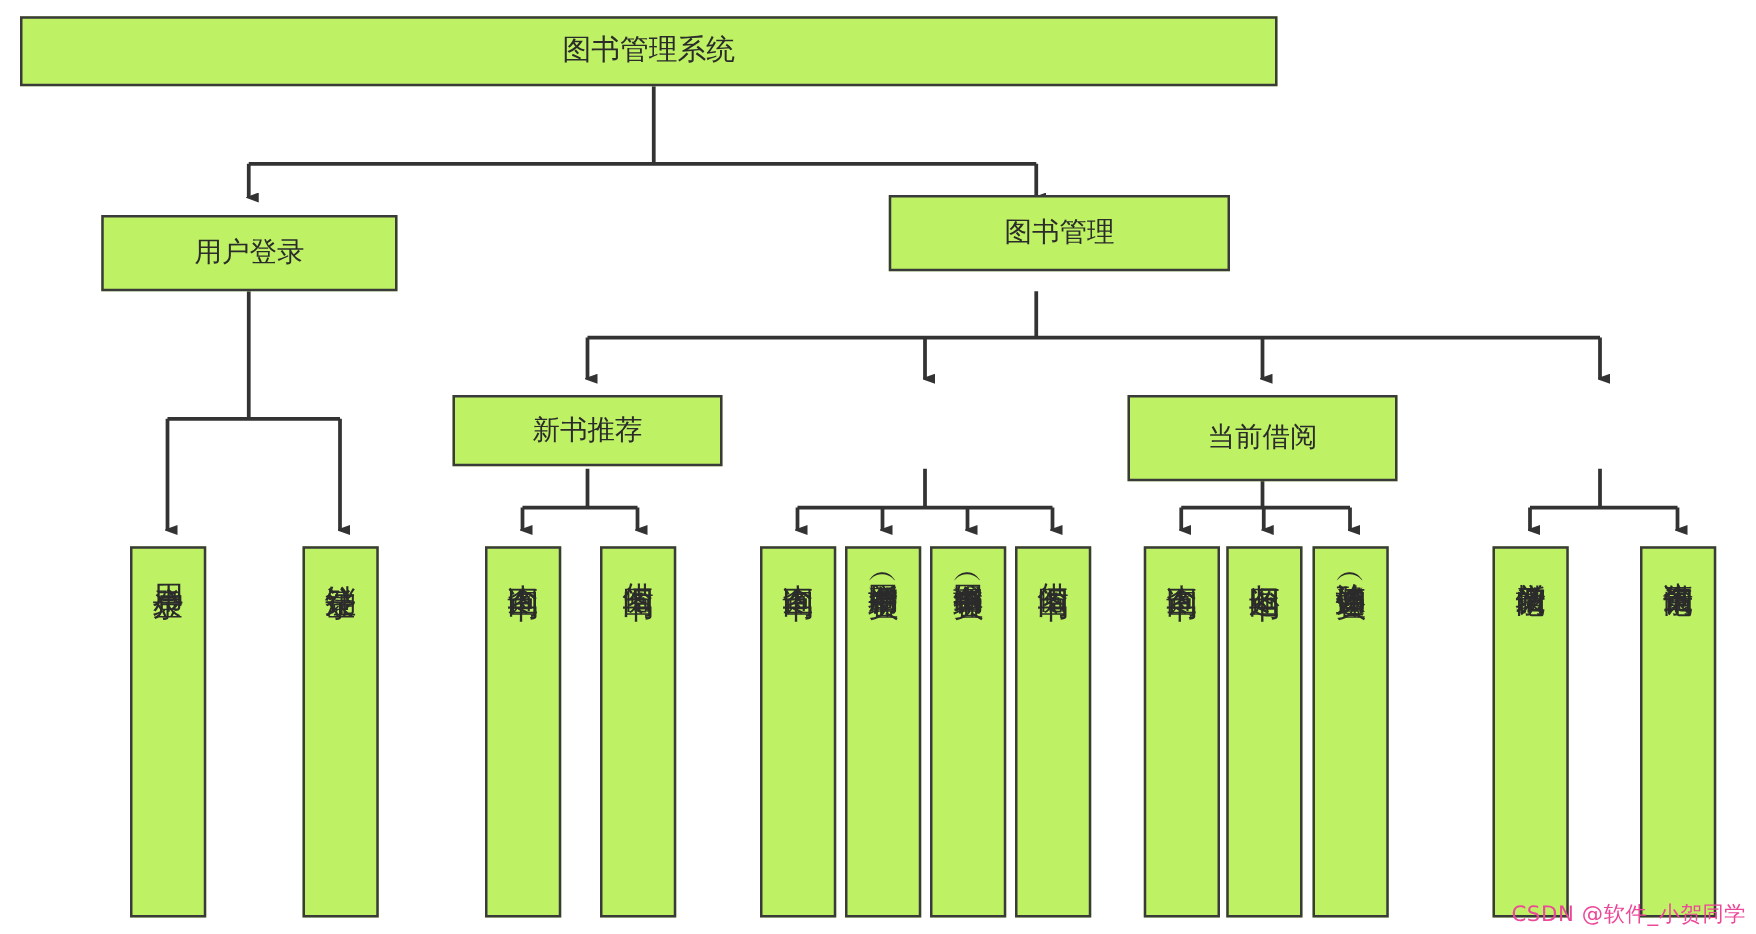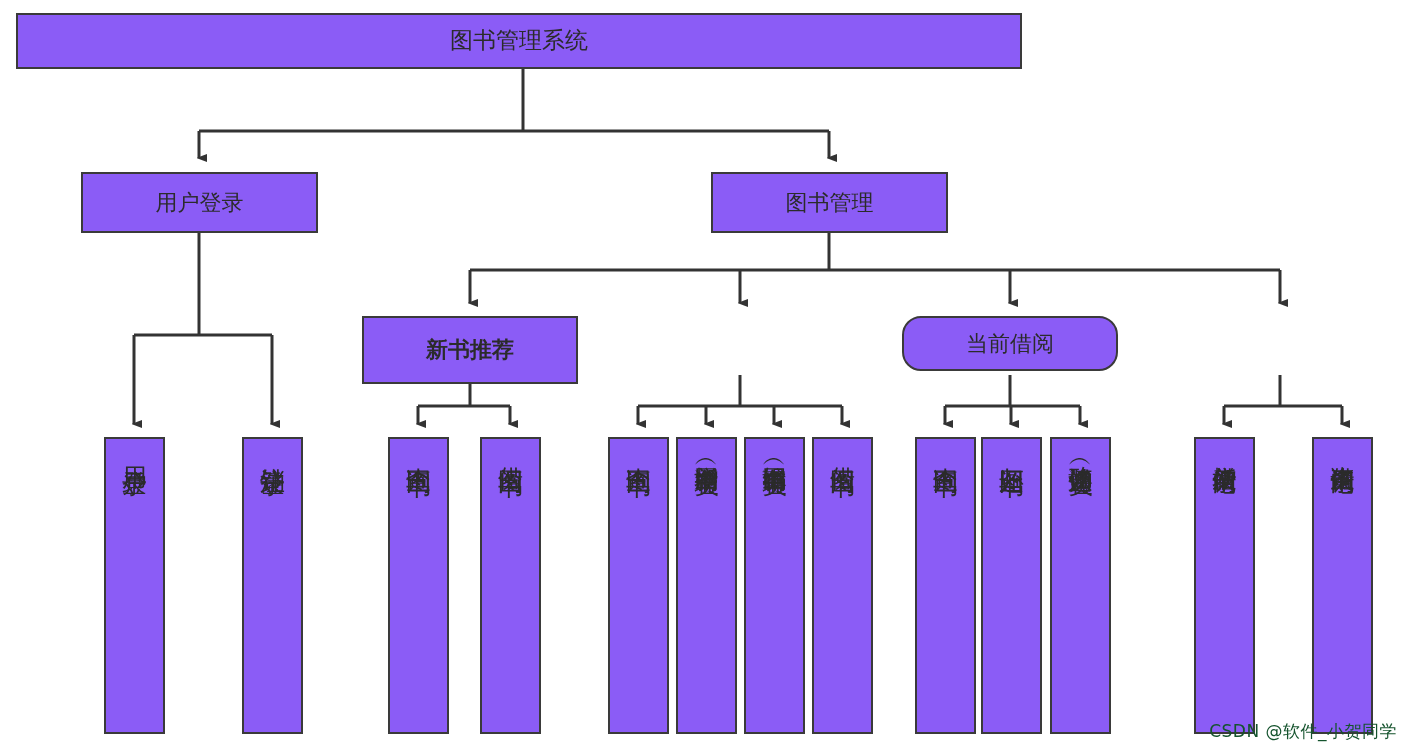--- a/index.html
+++ b/index.html
@@ -22,21 +22,21 @@
     position: absolute;
     left: 0;
     top: 0;
     width: 1405px;
     height: 747px;
     pointer-events: none;
   }
   .node {
     position: absolute;
     box-sizing: border-box;
-    background: #8b5cf6;
+    background: #bef264;
     border: 2px solid #3a3a3a;
     display: flex;
     align-items: center;
     justify-content: center;
     color: #2b2b2b;
   }
   .node .label {
     display: block;
     text-align: center;
     line-height: 1.18;
@@ -65,21 +65,21 @@
   }
   .node.leaf.tall-text .label {
     font-size: 24px;
     letter-spacing: 1px;
   }
   .watermark {
     position: absolute;
     right: 8px;
     bottom: 4px;
     font-size: 17px;
-    color: #14532d;
+    color: #ec4899;
     letter-spacing: 0.5px;
     white-space: nowrap;
   }
 </style>
 </head>
 <body>
 
 <div id="diagram-root">
 
   <svg class="connectors" viewBox="0 0 1405 747">
@@ -133,30 +133,30 @@
   </svg>
 
   <div class="node level1" style="left:16px; top:13px; width:1006px; height:56px;">
     <span class="label">图书管理系统</span>
   </div>
 
   <div class="node level2" style="left:81px; top:172px; width:237px; height:61px;">
     <span class="label">用户登录</span>
   </div>
 
-  <div class="node level2" style="left:711px; top:172px; width:237px; height:61px;">
+  <div class="node level2" style="left:711px; top:156px; width:273px; height:61px;">
     <span class="label">图书管理</span>
   </div>
 
-  <div class="node level3" style="left:362px; top:316px; width:216px; height:68px;font-weight:bold;">
+  <div class="node level3" style="left:362px; top:316px; width:216px; height:57px;">
     <span class="label">新书推荐</span>
   </div>
 
 
-  <div class="node level3" style="left:902px; top:316px; width:216px; height:55px;border-radius:19px;">
+  <div class="node level3" style="left:902px; top:316px; width:216px; height:69px;">
     <span class="label">当前借阅</span>
   </div>
 
 
   <div class="node leaf" style="left:104px; top:437px; width:61px; height:297px;">
     <span class="label">用户登录</span>
   </div>
 
   <div class="node leaf" style="left:242px; top:437px; width:61px; height:297px;">
     <span class="label">注销登录</span>

